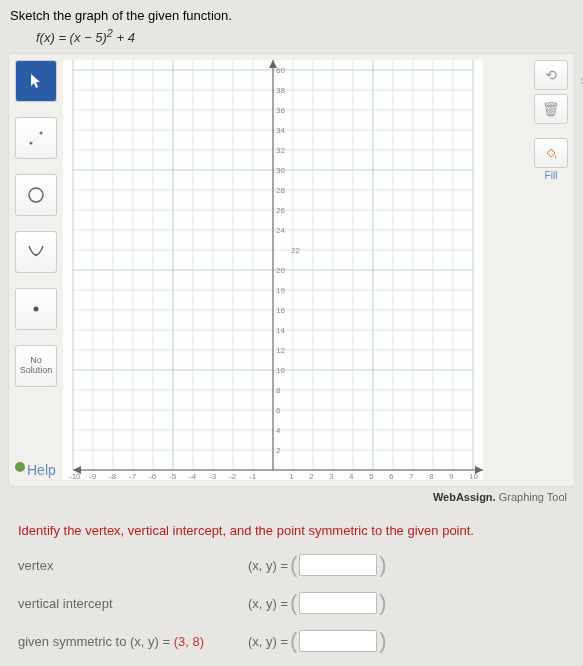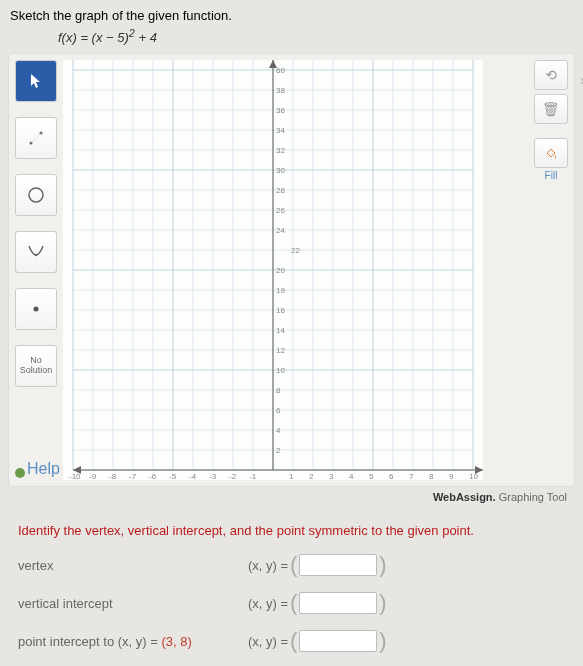--- a/index.html
+++ b/index.html
@@ -1,30 +1,30 @@
 <!DOCTYPE html>
 <html><head>
 <meta charset="utf-8">
 <style>
 *{box-sizing:border-box;margin:0;padding:0}
 body{font-family:Arial,Helvetica,sans-serif;background:#e8e6e2;width:583px;height:666px;overflow:hidden;color:#555}
 .prompt{padding:8px 10px 4px;font-size:13px;color:#000000}
-.formula{padding:0 0 8px 58px;font-size:13px;font-style:italic;color:#333}
+.formula{padding:0 0 8px 36px;font-size:13px;font-style:italic;color:#333}
 .tool-area{background:#f2f0ed;margin:0 8px;padding:6px;border:1px solid #ddd;border-radius:3px;display:flex;align-items:flex-start;gap:4px;position:relative}
 .left-tools{display:flex;flex-direction:column;gap:15px;width:44px}
 .tool-btn{width:42px;height:42px;border:1px solid #ccc;background:linear-gradient(#fff,#f3f3f3);border-radius:3px;display:flex;align-items:center;justify-content:center;cursor:pointer;font-size:11px;color:#666}
 .tool-btn.active{background:#2a5ca8;color:#fff}
 .tool-btn.ns{font-size:9px;line-height:1.1;flex-direction:column}
 .graph-container{position:relative;width:420px;height:420px;background:#fdfdfb}
 .grid{position:absolute;inset:0}
 .axis-label{position:absolute;font-size:8px;color:#888}
 .right-tools{position:absolute;right:6px;top:6px;display:flex;flex-direction:column;gap:4px;align-items:center}
 .right-btn{width:34px;height:30px;border:1px solid #ccc;background:linear-gradient(#fff,#f0f0f0);border-radius:3px;display:flex;align-items:center;justify-content:center;font-size:14px;color:#999}
 .fill-label{font-size:10px;color:#5a8fc4;text-align:center;margin-top:-2px}
-.help-link{position:absolute;left:6px;bottom:8px;font-size:16px;color:#5a8fc4;display:flex;align-items:flex-end;gap:2px}
+.help-link{position:absolute;left:6px;bottom:8px;font-size:14px;color:#5a8fc4;display:flex;align-items:flex-start;gap:2px}
 .help-link::before{content:"";width:10px;height:10px;background:#6a9a4a;border-radius:50%;display:inline-block}
 .brand{text-align:right;padding:4px 16px 12px 0;font-size:11px;color:#666}
 .brand b{color:#333}
 .identify{padding:8px 18px;font-size:13px;color:#b91c1c}
 .answer-row{display:flex;align-items:center;padding:6px 18px;font-size:13px;color:#666}
 .answer-row .lbl{width:210px}
 .answer-row .eq{width:60px;text-align:right}
 .paren{font-size:22px;color:#aaa;padding:0 2px}
 .answer-box{width:78px;height:22px;border:1px solid #bbb;background:#fff;border-radius:2px}
 .given{color:#c0392b}
@@ -207,21 +207,21 @@
 
 <div class="answer-row">
   <div class="lbl">vertical intercept</div>
   <div class="eq">(x, y) =</div>
   <span class="paren">(</span>
   <input class="answer-box" style="">
   <span class="paren">)</span>
 </div>
 
 <div class="answer-row">
-  <div class="lbl"><span>point intercept to (x, y) = </span><span class="given">(3, 8)</span></div>
+  <div class="lbl"><span>given symmetric to (x, y) = </span><span class="given">(3, 8)</span></div>
   <div class="eq">(x, y) =</div>
   <span class="paren">(</span>
   <input class="answer-box" style="">
   <span class="paren">)</span>
 </div>
 
 <div class="need-help">
   
   
 </div>

